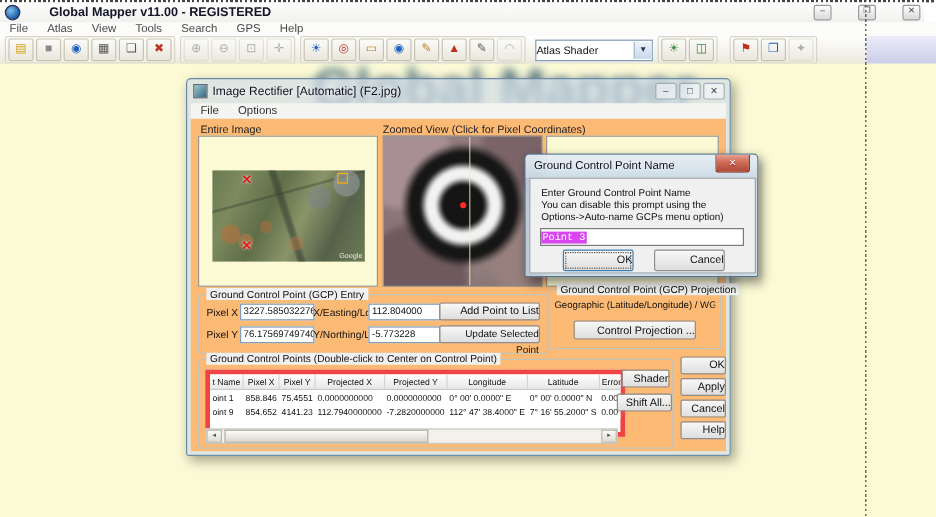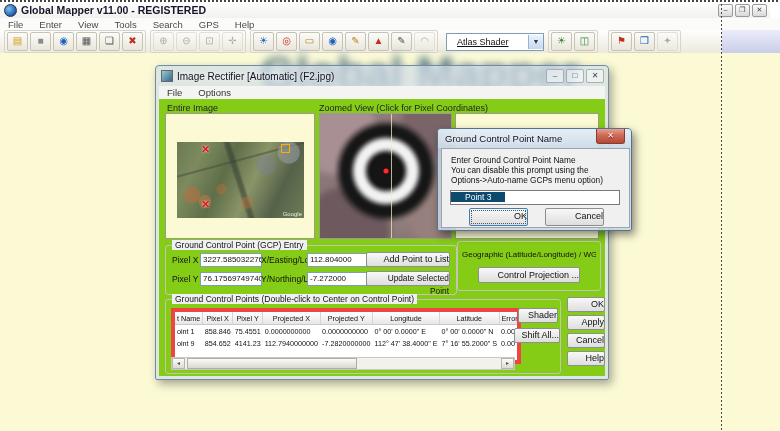--- a/index.html
+++ b/index.html
@@ -5,38 +5,38 @@
   html,body{margin:0;padding:0;}
   #screen{position:relative;width:780px;height:431px;background:#FFFFFF;overflow:hidden;
           font-family:"Liberation Sans",sans-serif;-webkit-font-smoothing:antialiased;}
   .abs{position:absolute;}
   .nosel{user-select:none;}
 
   
   #dotted-top{left:0;top:0;width:780px;height:2px;
     background:repeating-linear-gradient(90deg,#444 0 2px,transparent 2px 4px);}
   #titlebar{left:0;top:2px;width:770px;height:16px;background:linear-gradient(#FEFEFE,#F1F1EE);
-    border-bottom:1px solid #D8D8D4;display:flex;align-items:center;}
+    border-bottom:1px solid #D8D8D4;display:flex;align-items:center;gap:20px;}
   #titlebar .ttl{font-size:10.5px;font-weight:bold;color:#15152a;margin-left:4px;}
   .appicon{width:11px;height:11px;margin-left:4px;border-radius:50%;
     background:radial-gradient(circle at 35% 35%,#7ec0ee,#1d5fa8 70%,#0c3a70);border:1px solid #2a2a55;}
   .winctl{width:13px;height:11px;border:1px solid #9a9a9a;border-radius:2px;
     background:linear-gradient(#fdfdfd,#d9d9d9);font-size:7px;line-height:10px;text-align:center;color:#444;margin-left:2px;}
   #menubar{left:0;top:18px;width:780px;height:12px;background:#FBFBF9;display:flex;align-items:center;}
   #menubar span{font-size:9.5px;color:#4a4a4a;padding:0 8px;}
   #toolbar{left:0;top:30px;width:780px;height:23px;background:linear-gradient(#FEFEFE,#ECE9DD);
     display:flex;align-items:center;border-bottom:1px solid #D6D2C4;}
   .tgrp{display:flex;align-items:center;border:1px solid #D8D4C8;border-radius:2px;
     background:linear-gradient(#FCFCFA,#EFECE2);padding:1px;margin-left:4px;}
   .tbtn{width:19px;height:17px;border:1px solid #C6C2B4;border-radius:2px;margin:0 1px;
     background:linear-gradient(#FBFBF9,#E9E6DA);font-size:10px;line-height:16px;text-align:center;color:#555;overflow:hidden;}
   .dim{opacity:.45;}
   #shader-box{width:96px;height:16px;border:1px solid #7F9DB9;background:#fff;margin-left:8px;
     display:flex;align-items:center;font-size:9px;}
-  #shader-box .val{flex:1;padding-left:10px;color:#111;text-decoration:underline;}
+  #shader-box .val{flex:1;padding-left:0;color:#111;}
   #shader-box .arw{width:14px;height:14px;background:linear-gradient(#ECF3FB,#C7D8EC);
     border-left:1px solid #9AB4CE;font-size:7px;line-height:14px;text-align:center;color:#335;}
   #tb-right-band{left:722px;top:30px;width:58px;height:23px;
     background:linear-gradient(#ECECFA,#C9CDE8);}
   #maparea{left:0;top:53px;width:780px;height:378px;background:#FBFAD5;}
   #dotted-vline{left:721px;top:0;width:1px;height:431px;z-index:60;
     background:repeating-linear-gradient(180deg,#444 0 2px,transparent 2px 4px);}
   #watermark{left:185px;top:46px;width:470px;height:62px;z-index:5;text-align:center;
     font-size:46px;font-weight:bold;color:#38606E;opacity:.8;filter:blur(4px);
     text-shadow:0 0 8px rgba(255,255,255,.95),0 0 3px rgba(255,255,255,.9);}
@@ -56,21 +56,21 @@
     box-shadow:3px 4px 10px rgba(0,0,0,.35);}
   #rect-title{left:0;top:0;width:452px;height:20px;display:flex;align-items:center;}
   #rect-title .ttl{font-size:10px;color:#101020;margin-left:4px;text-shadow:0 0 4px #fff;}
   .rt-icon{width:10px;height:10px;margin-left:5px;border:1px solid #667;
     background:linear-gradient(135deg,#9cc,#368);}
   .rt-ctl{width:16px;height:12px;font-size:8px;line-height:11px;text-align:center;color:#445;
     border:1px solid rgba(120,135,150,.6);border-radius:2px;background:rgba(250,252,254,.55);margin-left:2px;}
   #rect-menubar{left:3px;top:20px;width:446px;height:13px;background:#F4F4F2;border-bottom:1px solid #DDD;
     display:flex;align-items:center;}
   #rect-menubar span{font-size:9.5px;color:#333;padding:0 8px;}
-  #rect-body{left:3px;top:33px;width:446px;height:277px;background:#84cc16;}
+  #rect-body{left:3px;top:33px;width:446px;height:277px;background:#fdba74;}
 
   .panel-yellow{background:#FBFAD5;border:1px solid #9a9a90;}
   .panel-label{font-size:9px;color:#222;white-space:nowrap;}
 
   
   #sat{left:11px;top:28px;width:127px;height:76px;overflow:hidden;
     background:
      radial-gradient(circle at 12% 70%,rgba(190,110,60,.55) 0 6%,transparent 7%),
      radial-gradient(circle at 22% 78%,rgba(200,120,70,.5) 0 5%,transparent 6%),
      radial-gradient(circle at 35% 62%,rgba(185,105,60,.45) 0 5%,transparent 6%),
@@ -118,21 +118,21 @@
   #name-title{left:0;top:0;width:193px;height:19px;display:flex;align-items:center;
     background:linear-gradient(rgba(240,246,252,.7),rgba(205,220,234,.7));border-radius:3px 3px 0 0;}
   #name-title .ttl{font-size:9.5px;color:#101020;margin-left:7px;text-shadow:0 0 4px #fff;text-align:center;}
   #name-close{position:absolute;right:6px;top:0;width:27px;height:14px;border:1px solid #8C3A2A;
     border-top:none;border-radius:0 0 3px 3px;background:linear-gradient(#E8A091,#CE6A55 45%,#B04A38);
     color:#fff;font-size:8px;line-height:13px;text-align:center;text-shadow:0 1px 1px #802;}
   #name-body{left:3px;top:19px;width:187px;height:78px;background:#F0F0F0;border:1px solid #9aa5b0;}
   #name-body .msg{font-size:8.3px;line-height:10px;color:#111;}
   #name-input{position:absolute;left:8px;top:41px;width:168px;height:13px;background:#fff;
     border:1px solid #7A7A7A;font-size:8.5px;line-height:13px;}
-  #name-input .sel{background:#0c4a6e;color:#fff;padding:0 14px;}
+  #name-input .sel{background:#d946ef;color:#fff;padding:0 1px;font-family:Liberation Mono, monospace;}
   .dlg-btn{position:absolute;width:57px;height:16px;font-size:9px;line-height:15px;}
   .focus-ring{outline:1px dotted #555;outline-offset:-3px;border-color:#3C7FB1;}
 </style>
 </head>
 <body>
 
 <div id="screen" class="nosel">
 
   <div class="abs" id="dotted-top"></div>
 
@@ -140,21 +140,21 @@
     <span class="appicon"></span>
     <span class="ttl">Global Mapper v11.00 - REGISTERED</span>
     <span style="flex:1"></span>
     <span class="winctl">–</span>
     <span class="winctl">❐</span>
     <span class="winctl" style="margin-right:3px">✕</span>
   </div>
 
   <div class="abs" id="menubar">
     <span>File</span>
-    <span>Enter</span>
+    <span>Atlas</span>
     <span>View</span>
     <span>Tools</span>
     <span>Search</span>
     <span>GPS</span>
     <span>Help</span>
   </div>
 
   <div class="abs" id="toolbar">
     <span class="tgrp">
       <span class="tbtn" style="color:#D4A017">▤</span>
@@ -240,25 +240,26 @@
       <div class="abs grp" style="left:6px;top:146px;width:290px;height:48px">
         <span class="leg">Ground Control Point (GCP) Entry</span>
         <span class="abs lbl" style="left:6px;top:9px">Pixel X</span>
         <div class="abs inp" style="left:34px;top:7px;width:56px;height:12px">3227.5850322766</div>
         <span class="abs lbl" style="left:95px;top:9px">X/Easting/Lon</span>
         <div class="abs inp" style="left:141px;top:7px;width:54px;height:12px">112.804000</div>
         <div class="abs btn" style="left:200px;top:6px;width:82px;height:13px;line-height:13px">Add Point to List</div>
         <span class="abs lbl" style="left:6px;top:28px">Pixel Y</span>
         <div class="abs inp" style="left:34px;top:26px;width:56px;height:12px">76.1756974974040</div>
         <span class="abs lbl" style="left:95px;top:28px">Y/Northing/Lat</span>
-        <div class="abs inp" style="left:141px;top:26px;width:54px;height:12px">-7.272000</div>
+        <div class="abs inp" style="left:141px;top:26px;width:54px;height:12px">-5.773228</div>
         <div class="abs btn" style="left:200px;top:25px;width:82px;height:13px;line-height:13px;font-size:8.3px">Update Selected Point</div>
       </div>
 
       <div class="abs grp" style="left:298px;top:142px;width:142px;height:48px">
+        <span class="leg">Ground Control Point (GCP) Projection</span>
         <div class="abs lbl" style="left:4px;top:8px;width:134px;overflow:hidden;font-size:8px">Geographic (Latitude/Longitude) / WGS84 / arc deg</div>
         <div class="abs btn" style="left:20px;top:25px;width:100px;height:14px;line-height:14px">Control Projection ...</div>
       </div>
 
       <div class="abs grp" style="left:6px;top:200px;width:394px;height:73px">
         <span class="leg">Ground Control Points (Double-click to Center on Control Point)</span>
         <div class="abs tbl-wrap" style="left:5px;top:8px;width:342px;height:48px">
           <table id="gcp-table">
             <tbody>
                 <tr>

